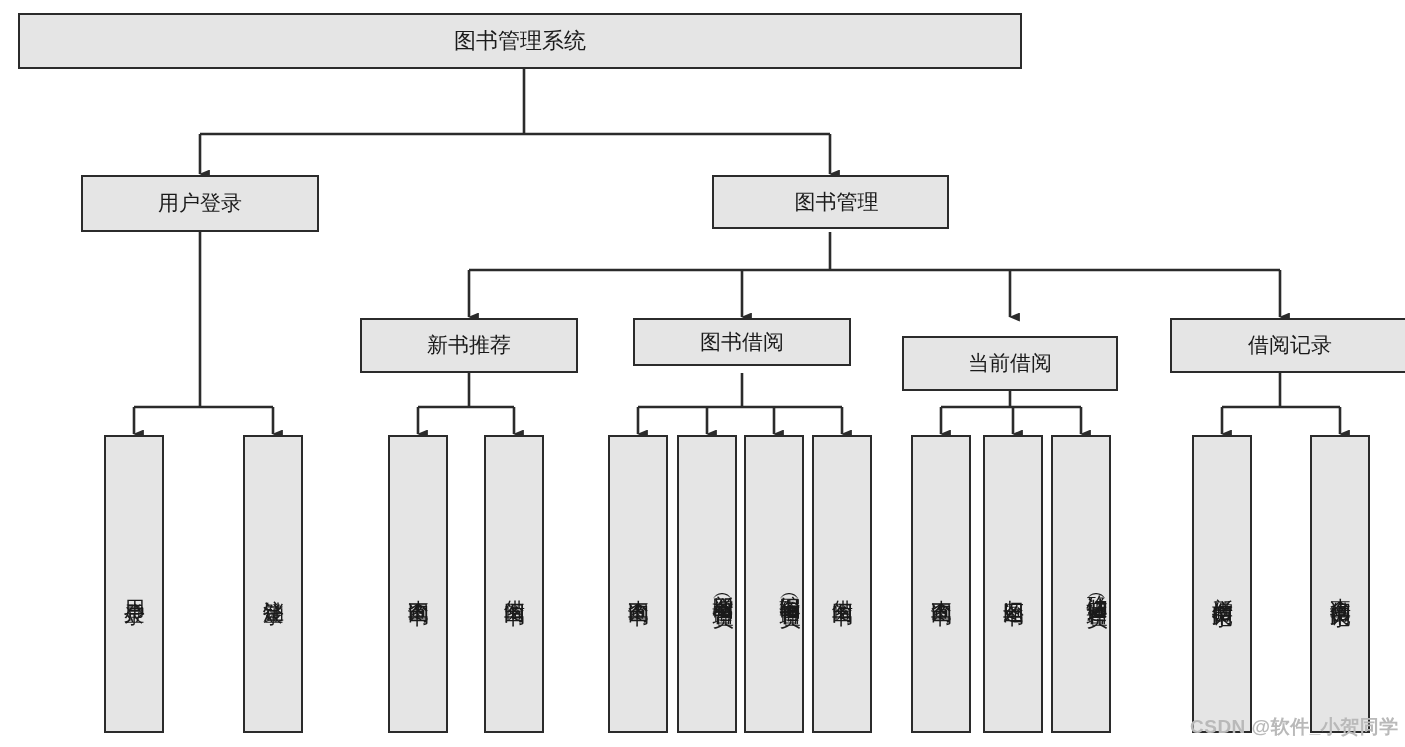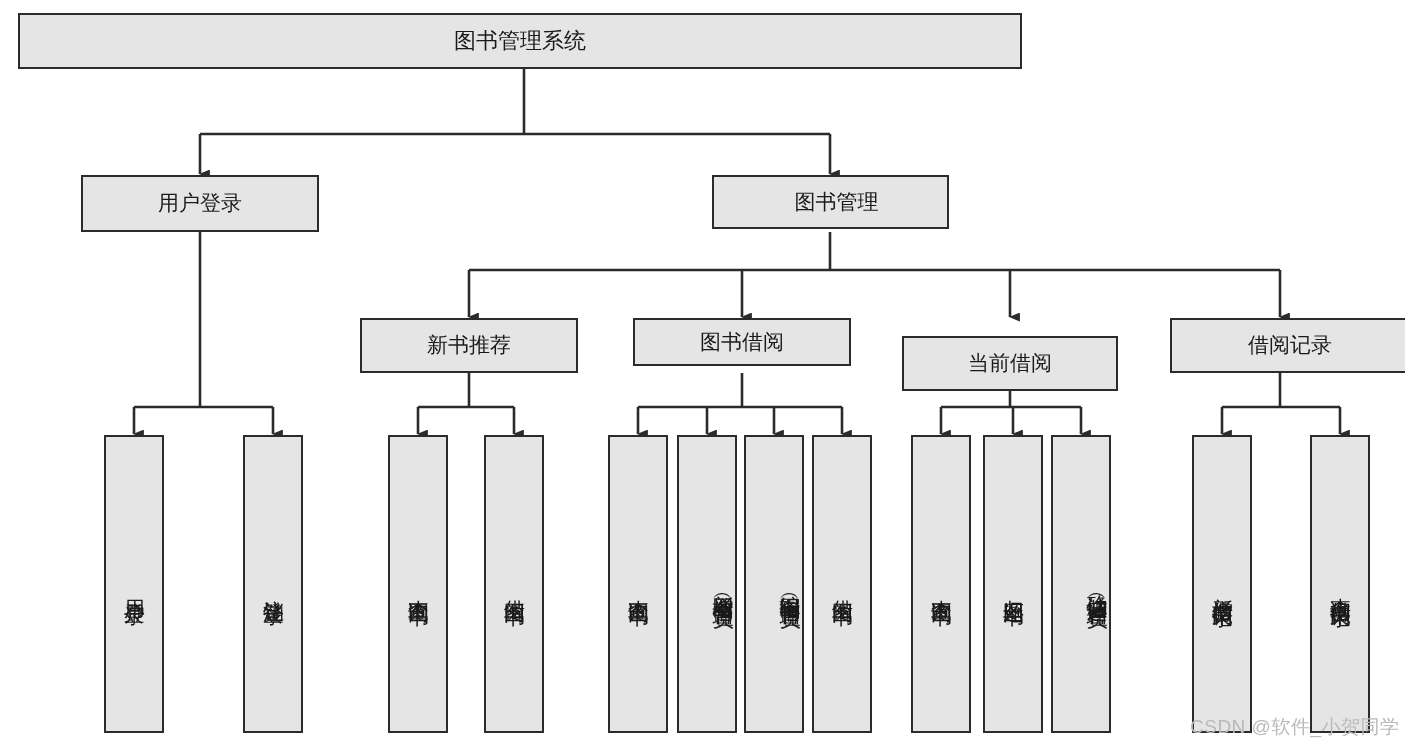--- a/index.html
+++ b/index.html
@@ -167,14 +167,14 @@
         <span>确认归还（管理员）</span>
       </div>
       <div class="node vert pad-mid" style="left: 1192px; top: 435px; width: 60px; height: 298px;">
         <span>新增借阅记录</span>
       </div>
       <div class="node vert pad-mid" style="left: 1310px; top: 435px; width: 60px; height: 298px;">
         <span>查询借阅记录</span>
       </div>
     </div>
 
-  <div class="watermark" style="left: 1190px; top: 714px;">CSDN @软件_小贺同学</div>
+  <div class="watermark" style="left: 1190px; top: 714px; font-weight: bold;">CSDN @软件_小贺同学</div>
 </div>
 
 </body></html>

